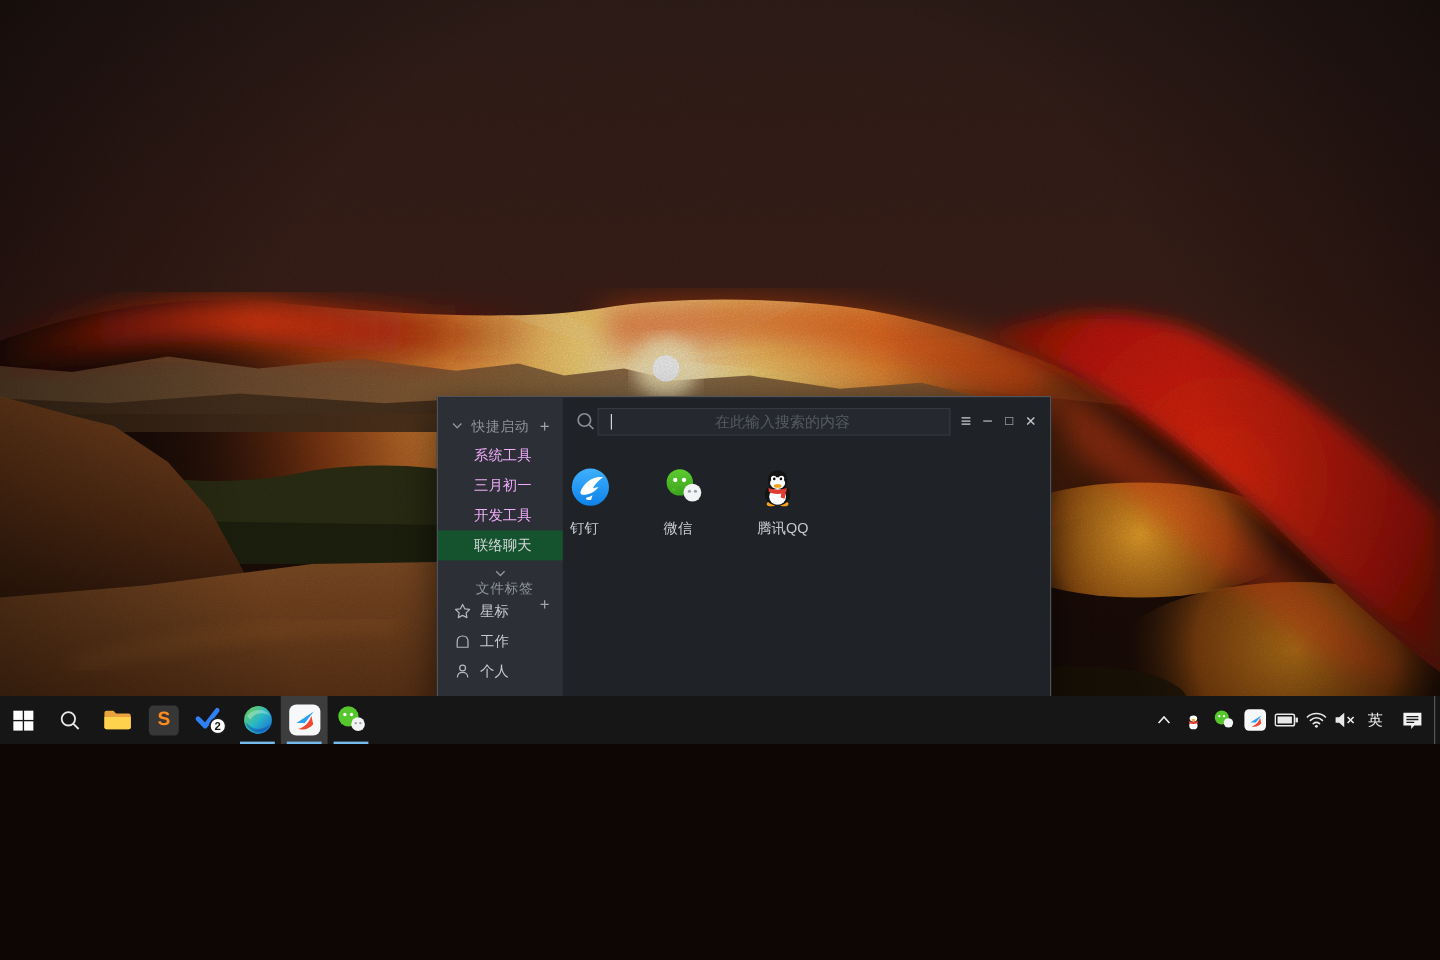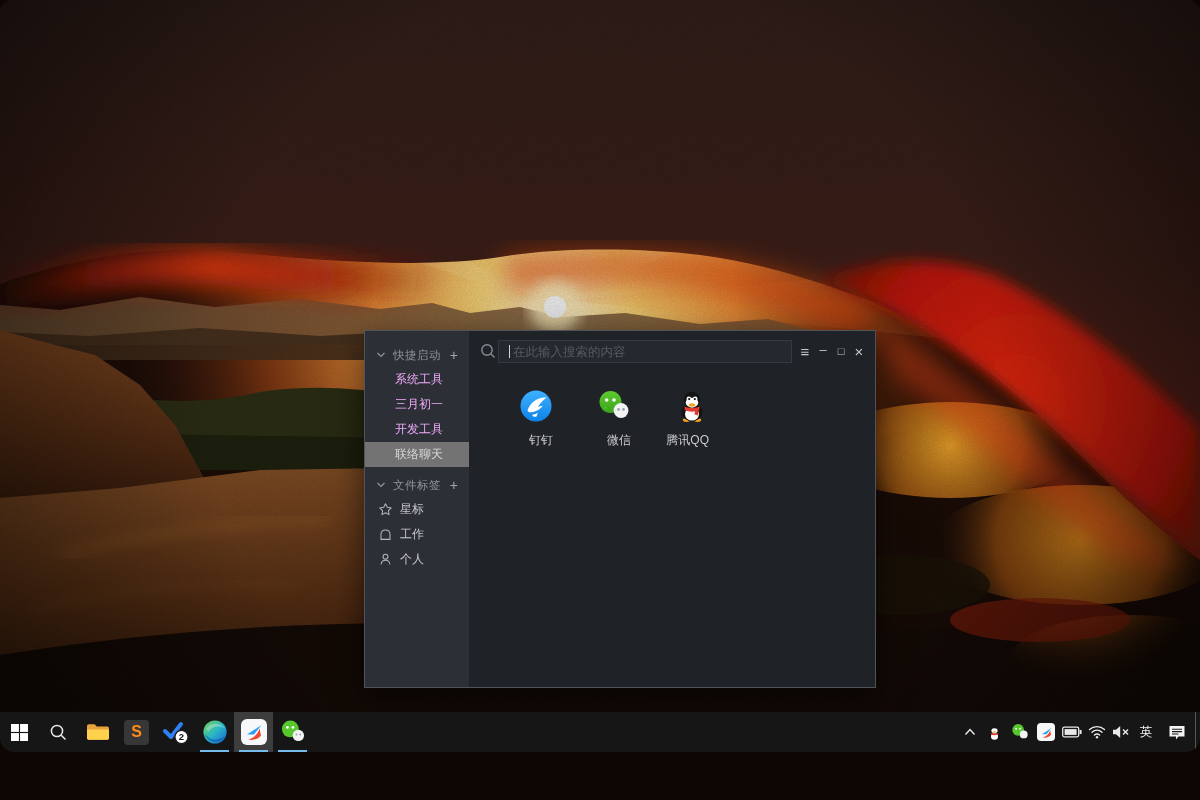--- a/index.html
+++ b/index.html
@@ -1,61 +1,61 @@
 <!DOCTYPE html>
 <html><head>
 <meta charset="utf-8">
 <style>
   * { margin:0; padding:0; box-sizing:border-box; }
   html,body { width:1200px; height:800px; overflow:hidden; background:#0d0604;
     font-family:"Liberation Sans", sans-serif; }
-  #stage { position:relative; width:1200px; height:752px; overflow:hidden;border-radius:14px; }
+  #stage { position:relative; width:1200px; height:620px; overflow:hidden; }
 
   
   #wallpaper { position:absolute; inset:0; }
 
   
   #launcher { position:absolute; left:364px; top:330px; width:512px; height:358px;
     background:#1f2227; border:1px solid #50535a; box-shadow:0 10px 30px rgba(0,0,0,.6);
     display:flex; }
   #sidebar { width:104px; background:#2c2f35; padding-top:12px; flex:none; }
   .sb-header { height:24px; display:flex; align-items:center; padding:0 11px 0 11px;
     color:#8f939a; font-size:11.5px; cursor:default; }
   .sb-header .chev { width:10px; height:10px; flex:none; }
   .sb-header .hlabel { margin-left:7px; letter-spacing:.5px; }
   .sb-header .plus { margin-left:auto; font-size:14px; color:#a2a6ac; line-height:10px; }
   .sb-item { height:25px; display:flex; align-items:center; padding-left:30px;
     color:#f0abfc; font-size:12px; cursor:default; }
-  .sb-item.selected { background:#737373; color:#d6d8db;font-family:Liberation Serif, serif; }
+  .sb-item.selected { background:#14532d; color:#d6d8db;font-family:Liberation Serif, serif; }
   .sb-tag { height:25px; display:flex; align-items:center; padding-left:13px;
     color:#c7c9cd; font-size:12px; }
   .sb-tag .ticon { width:15px; height:15px; margin-right:7px; flex:none; display:flex; }
-  .grp2 { margin-top:6px; }
+  .grp2 { margin-top:6px;flex-direction:column; }
 
   #mainpane { flex:1; position:relative; }
   #titlebar { position:absolute; left:0; top:0; right:0; height:40px; }
   #searchicon { position:absolute; left:10px; top:11px; width:18px; height:18px; }
   #searchbox { position:absolute; left:29px; top:9px; width:294px; height:23px;
     background:#25282e; border:1px solid #35383f; }
   #searchbox input { position:absolute; inset:0; width:100%; height:100%; background:transparent;
     border:none; outline:none; color:#d0d2d6; font-size:12.5px; padding-left:14px;
-    font-family:"Liberation Sans", sans-serif; }
+    font-family:"Liberation Sans", sans-serif;text-align:center; }
   #searchbox input::placeholder { color:#565a62; opacity:1; }
   #caret { position:absolute; left:10px; top:4px; bottom:4px; width:1px; background:#cfd2d6; }
   #wincontrols { position:absolute; right:7px; top:0; height:40px; display:flex; align-items:center; }
   .wc { width:18px; height:40px; display:flex; align-items:center; justify-content:center;
     color:#c6c8cc; cursor:default; }
   .wc-menu { font-size:15px; }
   .wc-min  { font-size:13px; padding-bottom:4px; }
   .wc-max  { font-size:11px; }
   .wc-close{ font-size:15px; }
 
   #apparea { position:absolute; left:0; top:40px; right:0; bottom:0; display:flex;
     align-items:flex-start; padding:18px 0 0 6px; }
-  .tile { width:78px; display:flex; flex-direction:column; align-items:flex-end; cursor:default; }
+  .tile { width:78px; display:flex; flex-direction:column; align-items:flex-start; cursor:default; }
   .tile .appicon { width:34px; height:34px; }
   .tile .applabel { margin-top:9px; font-size:12px; color:#c9cbcf; }
 
   
   #taskbar { position:absolute; left:0; bottom:0; width:1200px; height:40px;
     background:#161616; display:flex; align-items:center; z-index:5; }
   .tb-btn { width:39px; height:40px; position:relative; display:flex; align-items:center;
     justify-content:center; flex:none; }
   .tb-btn.active { background:#3d3d3d; }
   .tb-underline { position:absolute; left:5px; right:5px; bottom:0; height:2px; background:#76b9ed; }

